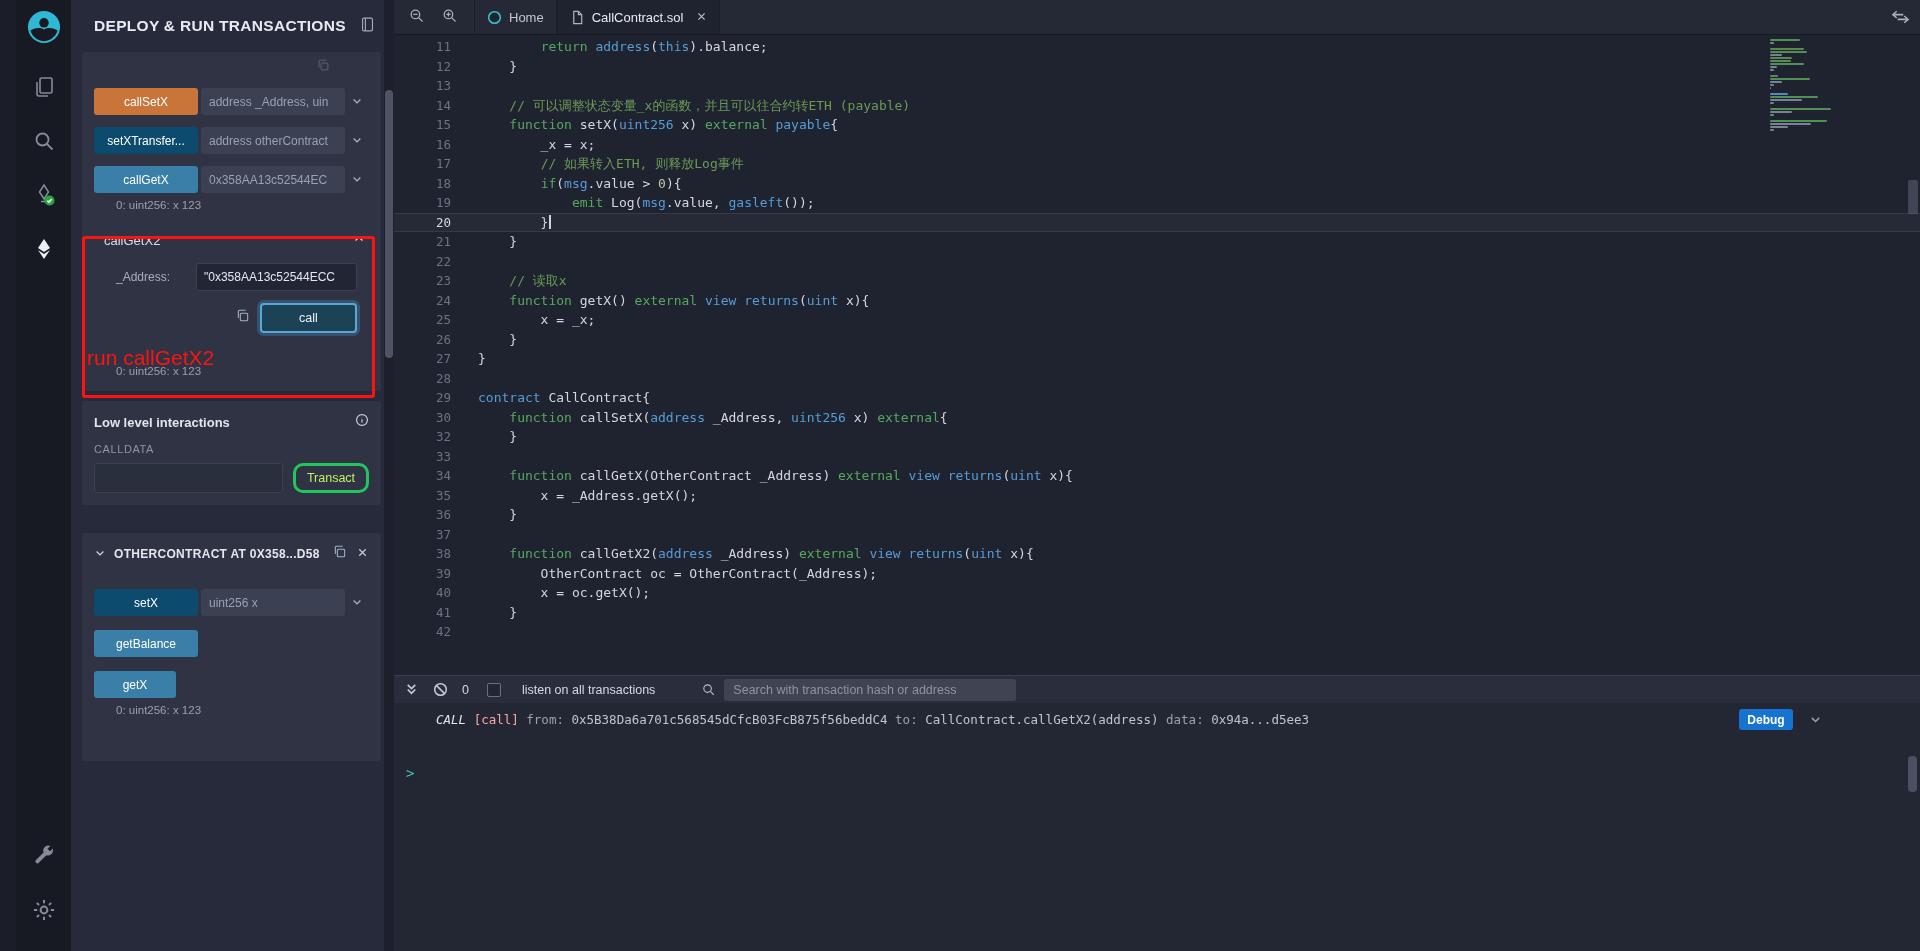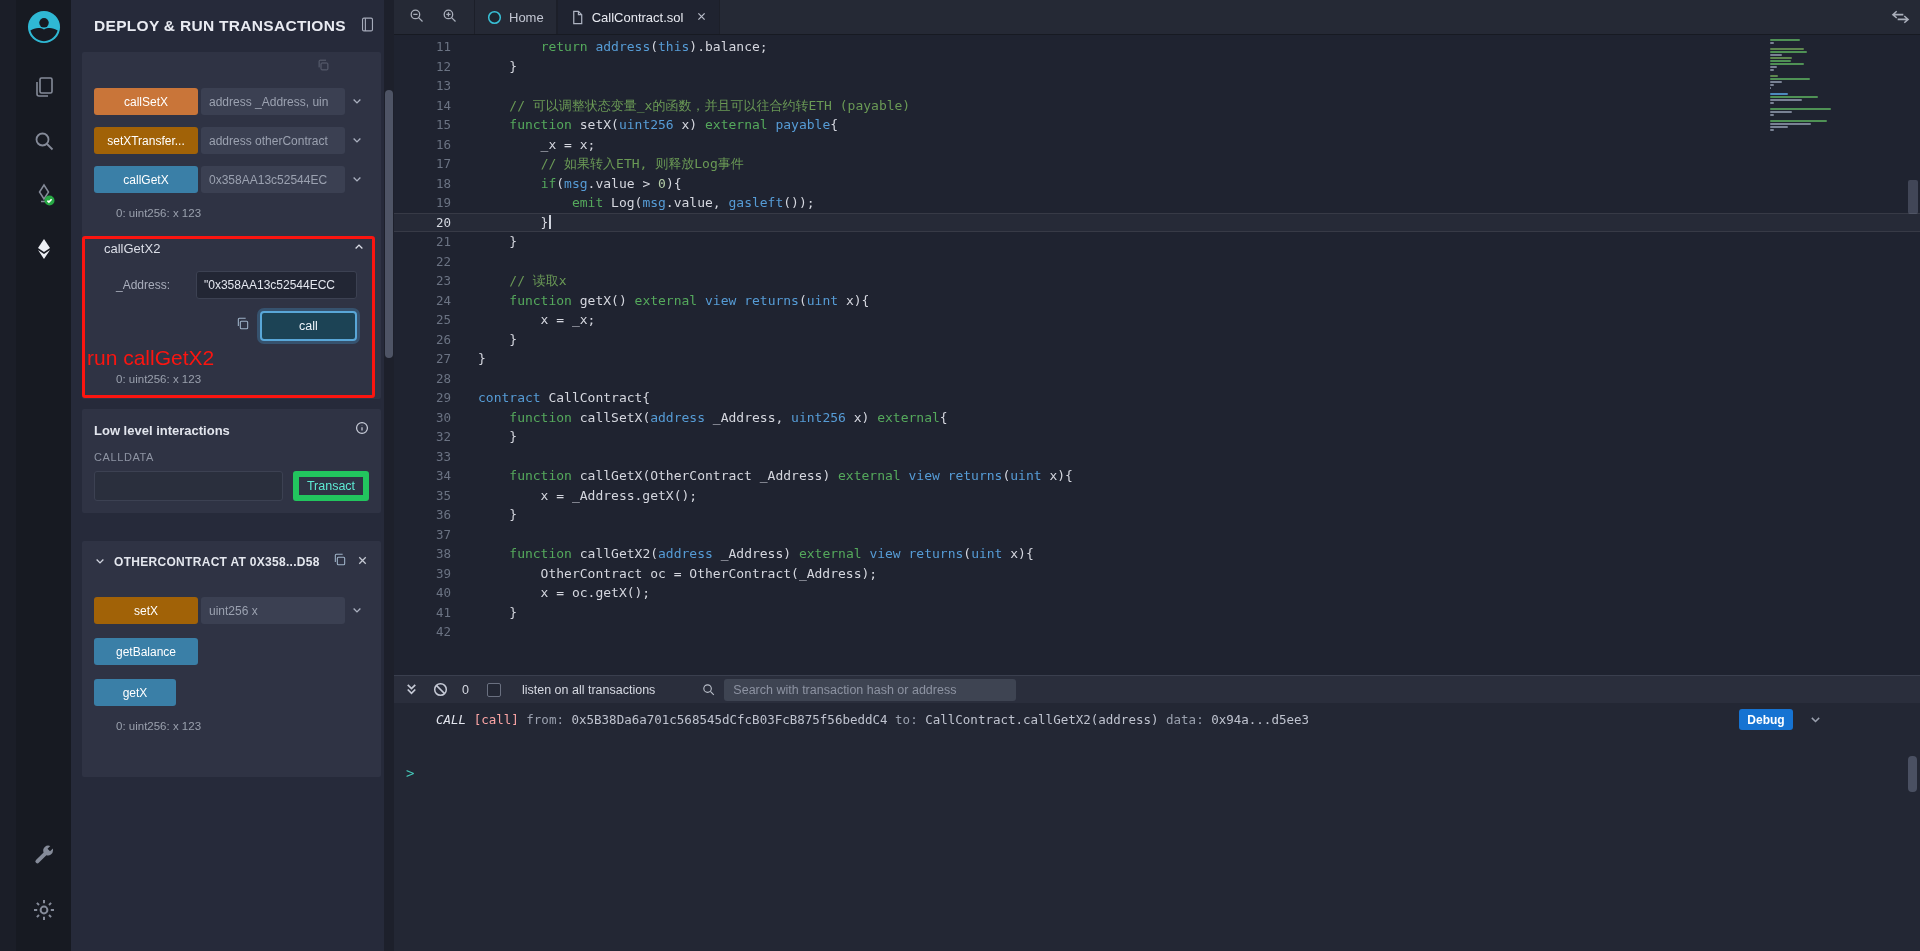--- a/index.html
+++ b/index.html
@@ -23,27 +23,27 @@
   .sp-header { height:52px; display:flex; align-items:center; padding:0 18px 0 23px; }
   .sp-header h1 { flex:1; font-size:15.5px; font-weight:700; color:#e9ebf2; letter-spacing:.3px; }
   .sp-header .ic { color:#a6abba; }
   .card { background:#2f3344; margin:0 13px 0 11px; border-radius:2px; padding:6px 12px 14px; }
   .clip-row { height:18px; text-align:right; padding-right:38px; color:#8a90a0; opacity:.5; overflow:hidden; }
   .clip-row svg { width:15px; height:15px; }
   .fn-row { display:flex; align-items:center; margin-top:12px; }
   .btn { height:27px; border:none; border-radius:3px; color:#fff; font-size:12px;
     font-family:inherit; width:104px; flex:none; cursor:pointer; }
   .btn.warning { background:#c97539; }
-  .btn.danger  { background:#a16207; }
+  .btn.danger  { background:#0c4a6e; }
   .btn.info    { background:#3a7fa7; }
   .param { flex:1; min-width:0; margin-left:3px; height:27px; background:#3b4052; border:none;
     border-radius:3px; padding:0 8px; font-size:12px; color:#9ba1b0; font-family:inherit; }
   .chev-btn { width:24px; flex:none; text-align:center; color:#aab0bf; cursor:pointer; }
   .chev-btn svg, .chev svg { width:12px; height:12px; }
-  .result { font-size:11.5px; color:#9aa0ad; margin:14px 0 0 22px; }
+  .result { font-size:11.5px; color:#9aa0ad; margin:6px 0 0 22px; }
   .expanded { margin-top:16px; }
   .exp-head { display:flex; align-items:center; color:#dcdfe8; font-size:13px; height:26px; padding:0 4px 0 10px; }
   .exp-head .t { flex:1; }
   .exp-row { display:flex; align-items:center; margin-top:10px; padding:0 12px 0 22px; }
   .exp-label { font-size:12px; color:#a9aebc; width:80px; flex:none; }
   .exp-input { flex:1; min-width:0; height:28px; background:#222634; border:1px solid #3c4152;
     border-radius:3px; color:#e4e7ef; font-size:12px; padding:0 7px; font-family:inherit; }
   .call-row { display:flex; align-items:center; justify-content:flex-end; margin-top:12px;
     padding-right:12px; gap:9px; height:30px; }
   .copy-ic { color:#9fb3c8; cursor:pointer; } .copy-ic svg { width:16px; height:16px; }
@@ -55,22 +55,22 @@
     border:3px solid #fb1510; border-radius:3px; pointer-events:none; z-index:6; }
   .anno-text { position:absolute; left:16px; top:346px; color:#fb1510; font-size:21px;
     pointer-events:none; z-index:7; }
   .card.ll { margin-top:10px; padding:12px; }
   .ll-head { display:flex; align-items:center; }
   .ll-head .t { flex:1; color:#e2e5ed; font-size:13px; font-weight:700; }
   .ll-head .ic { color:#c8ccd8; } .ll-head svg { width:14px; height:14px; }
   .calldata { margin-top:12px; font-size:11px; color:#8e94a3; letter-spacing:.6px; }
   .ll-row { display:flex; margin-top:8px; gap:10px; }
   .ll-input { flex:1; min-width:0; height:30px; background:#2a2f3d; border:1px solid #3c4152; border-radius:3px; }
-  .transact { width:76px; flex:none; height:30px; background:transparent; border:6px solid #22c55e;
-    color:#5eead4; border-radius:3px; font-size:12.5px; font-family:inherit; cursor:pointer; }
+  .transact { width:76px; flex:none; height:30px; background:transparent; border:3px solid #22c55e;
+    color:#bef264; border-radius:10px; font-size:12.5px; font-family:inherit; cursor:pointer; }
   .card.dep { margin-top:28px; padding:10px 12px 45px; }
   .dep-head { display:flex; align-items:center; gap:8px; color:#e4e7ee; height:22px; }
   .dep-head .chev { color:#cfd3dd; }
   .dep-title { font-size:12px; font-weight:700; letter-spacing:.3px; flex:1; white-space:nowrap; overflow:hidden; }
   .dep-head .x { color:#c4c8d2; cursor:pointer; } .dep-head .x svg { width:13px; height:13px; }
   .mt24 { margin-top:24px; } .mt14 { margin-top:14px; }
   .btn.w82 { width:82px; }
   .side-scroll { position:absolute; right:0; top:0; width:10px; height:100%; background:#1d202b; }
   .side-scroll .thumb { position:absolute; top:90px; left:1px; width:8px; height:268px;
     background:#4e5465; border-radius:4px; }

